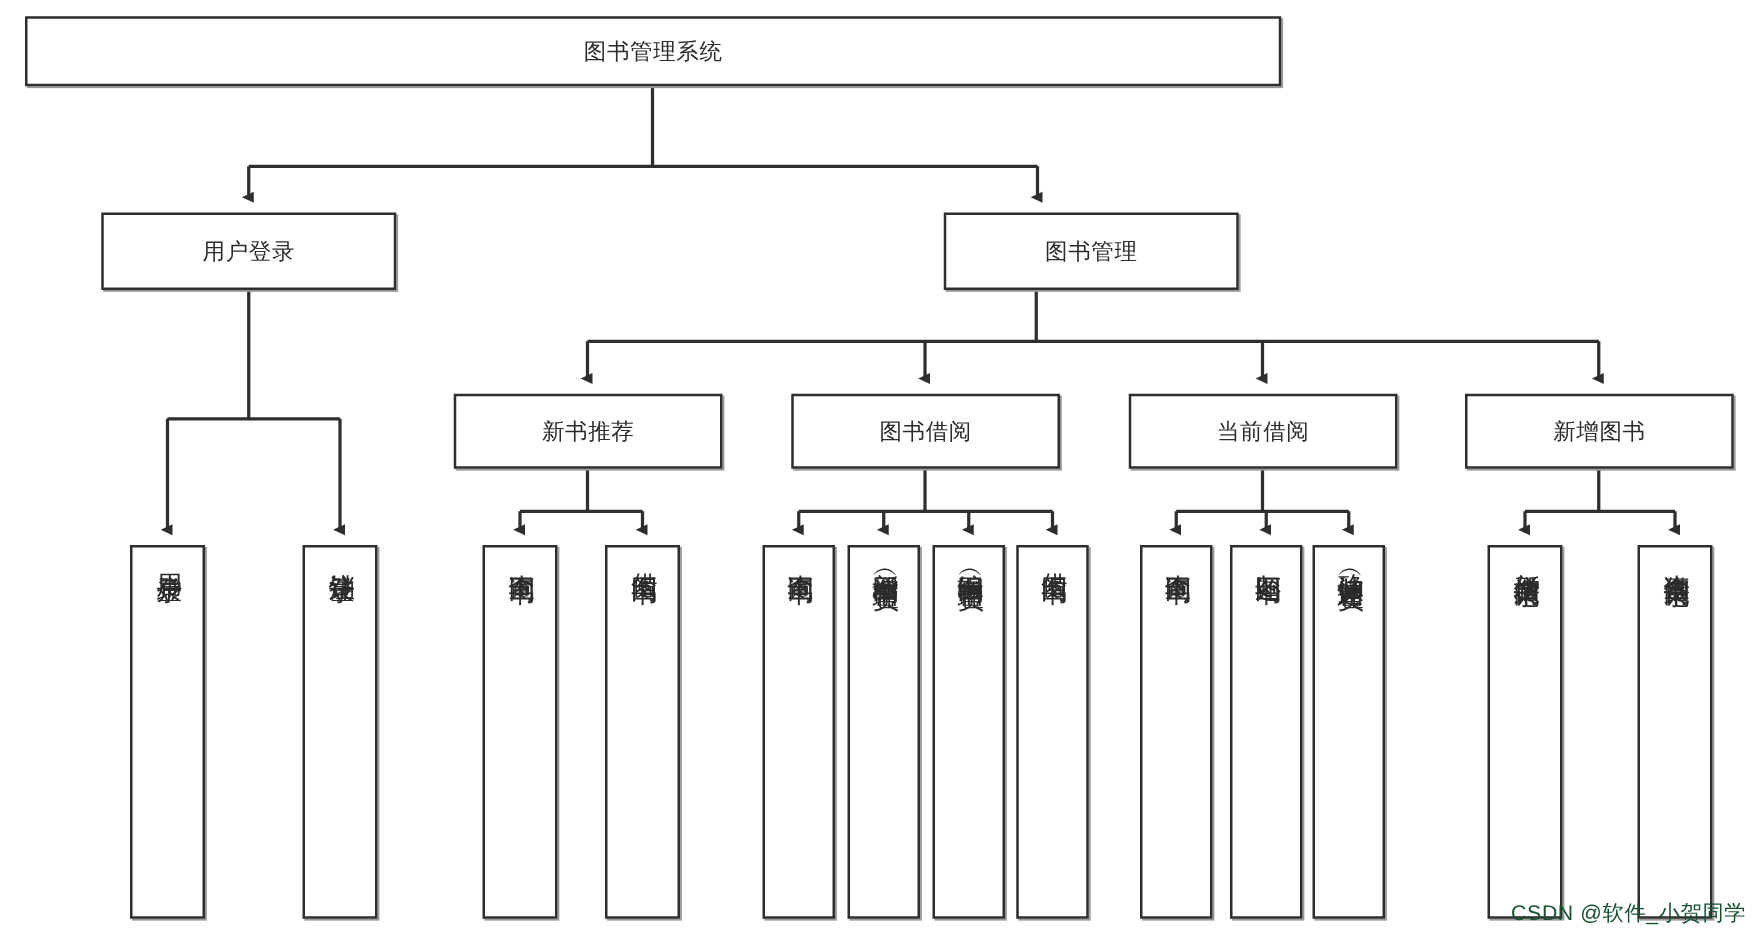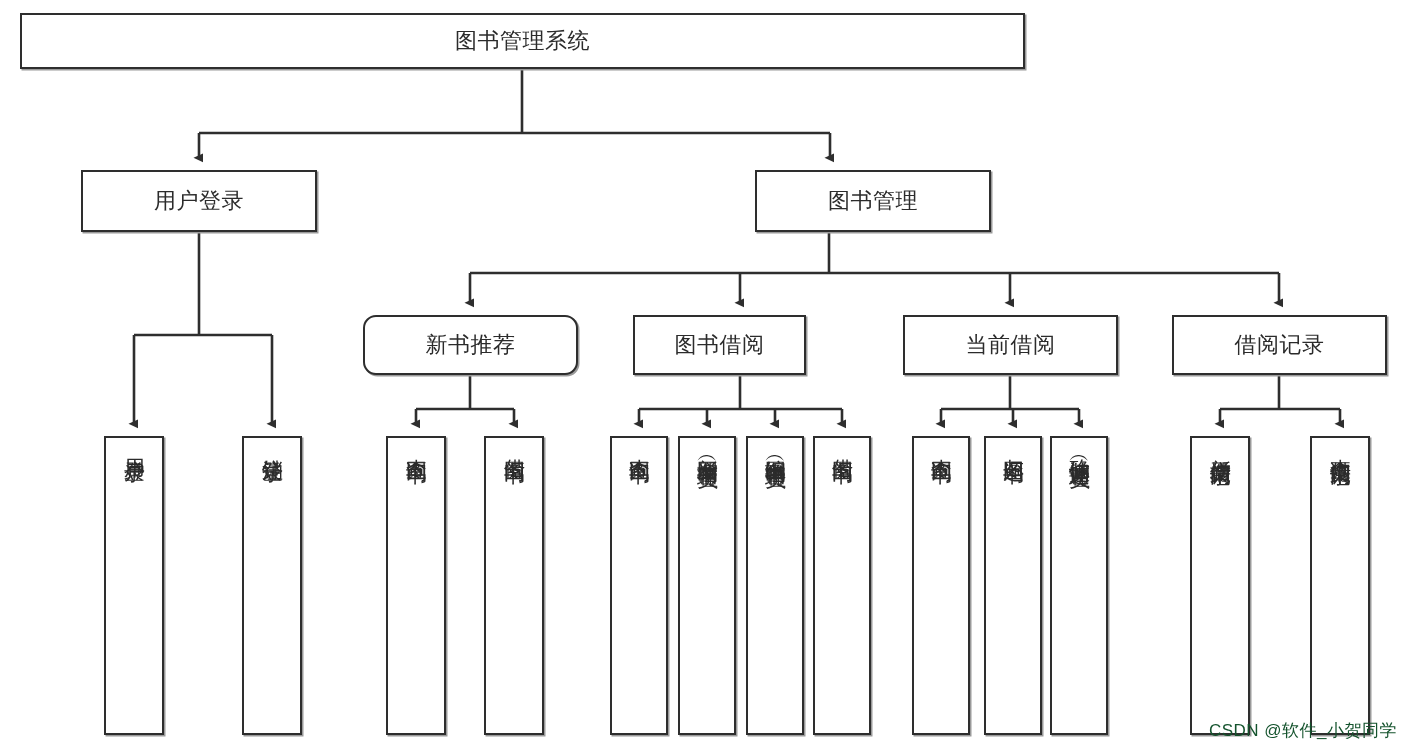--- a/index.html
+++ b/index.html
@@ -31,21 +31,21 @@
     box-sizing: border-box;
     background: #ffffff;
     border: 2px solid #2e2e2e;
     box-shadow: 1.5px 1.5px 0 0 #9a9a9a;
     display: flex;
     align-items: center;
     justify-content: center;
     z-index: 3;
   }
   .node-label {
-    font-size: 22px;
+    font-size: 18px;
     line-height: 1.15;
     letter-spacing: 0.5px;
     color: #2b2b2b;
     white-space: nowrap;
   }
   .node.leaf {
     align-items: flex-start;
     justify-content: center;
     padding-top: 4px;
   }
@@ -129,31 +129,31 @@
     <span class="node-label">图书管理系统</span>
   </div>
 
   <div class="node" style="left:81px; top:170px; width:236px; height:62px;">
     <span class="node-label">用户登录</span>
   </div>
   <div class="node" style="left:711px; top:170px; width:236px; height:62px;margin-left:44px;">
     <span class="node-label">图书管理</span>
   </div>
 
-  <div class="node" style="left:363px; top:315px; width:215px; height:60px;border-radius:13px;">
+  <div class="node" style="left:363px; top:315px; width:215px; height:60px;">
     <span class="node-label">新书推荐</span>
   </div>
-  <div class="node" style="left:633px; top:315px; width:173px; height:60px;">
+  <div class="node" style="left:633px; top:315px; width:215px; height:60px;">
     <span class="node-label">图书借阅</span>
   </div>
   <div class="node" style="left:903px; top:315px; width:215px; height:60px;">
     <span class="node-label">当前借阅</span>
   </div>
   <div class="node" style="left:1172px; top:315px; width:215px; height:60px;">
-    <span class="node-label">借阅记录</span>
+    <span class="node-label">新增图书</span>
   </div>
 
   <div class="node leaf" style="left:104px; top:436px; width:60px; height:299px;">
     <span class="node-label">用户登录</span>
   </div>
   <div class="node leaf" style="left:242px; top:436px; width:60px; height:299px;">
     <span class="node-label">注销登录</span>
   </div>
 
   <div class="node leaf" style="left:386px; top:436px; width:60px; height:299px;">

